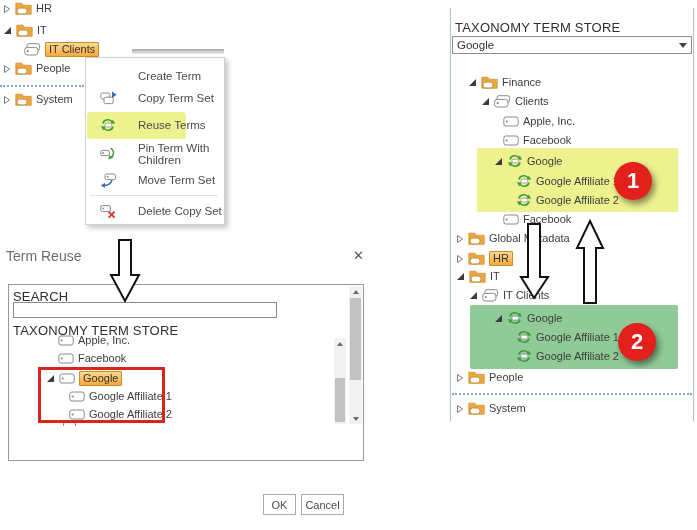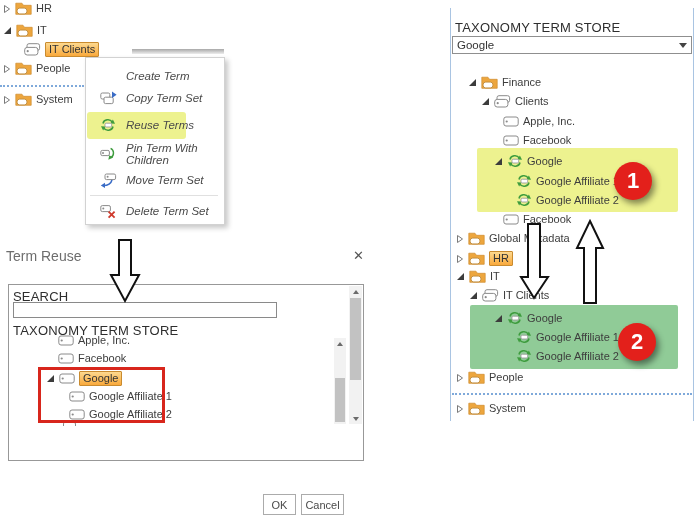--- a/index.html
+++ b/index.html
@@ -12,21 +12,21 @@
        padding:0 3px;border-radius:1px;color:#333;}
   .hl{position:absolute;border-radius:2px;}
   .hl-yellow{background:#EDF28F;}
   .hl-green{background:#90CB97;}
   
   #menu{position:absolute;left:85px;top:57px;width:138px;height:166px;background:#fff;
         border:1px solid #d2d2d2;box-shadow:3px 3px 5px rgba(0,0,0,.22);}
   .mi{position:absolute;left:0;width:100%;height:22px;display:flex;align-items:center;
       font-size:11.5px;color:#4a4a4a;}
   .mi svg{position:absolute;left:14px;}
-  .mi .mlabel{position:absolute;left:40px;font-style:italic;}
+  .mi .mlabel{position:absolute;left:52px;}
   .mi-hl{position:absolute;left:1px;top:54px;width:99px;height:27px;background:#EDF28F;border-radius:3px;}
   .msep{position:absolute;left:4px;top:137px;width:128px;border-top:1px solid #e0e0e0;}
   
   .dlg-box{position:absolute;left:8px;top:284px;width:356px;height:177px;
            border:1px solid #989898;background:#fff;box-sizing:border-box;}
   .caps{position:absolute;font-size:13px;color:#2e2e2e;letter-spacing:.2px;}
   .btn{position:absolute;background:#fff;border:1px solid #ababab;color:#4a4a4a;
        font-size:11px;font-family:"Liberation Sans",sans-serif;display:flex;
        align-items:center;justify-content:center;box-sizing:border-box;}
   
@@ -185,21 +185,21 @@
       <svg width="17" height="15">
           <use href="#ic-move"></use>
         </svg>
       <span class="mlabel">Move Term Set</span>
     </div>
     <div class="msep"></div>
     <div class="mi" style="top:142px">
       <svg width="17" height="15">
           <use href="#ic-del"></use>
         </svg>
-      <span class="mlabel">Delete Term Set</span>
+      <span class="mlabel">Delete Copy Set</span>
     </div>
   </div>
 
   <div style="position:absolute;left:6px;top:248px;font-size:14px;color:#6d6d6d">Term Reuse</div>
   <div style="position:absolute;left:353px;top:248px;font-size:13px;color:#555;cursor:pointer">✕</div>
 
   <div class="dlg-box"></div>
 
   <div class="caps" style="left:13px;top:289px">SEARCH</div>
   <input style="position: absolute; left: 13px; top: 302px; width: 256px; height: 14px; border: 1px solid rgb(138, 138, 138); font-size: 11px; padding: 0px 3px;" value="">

